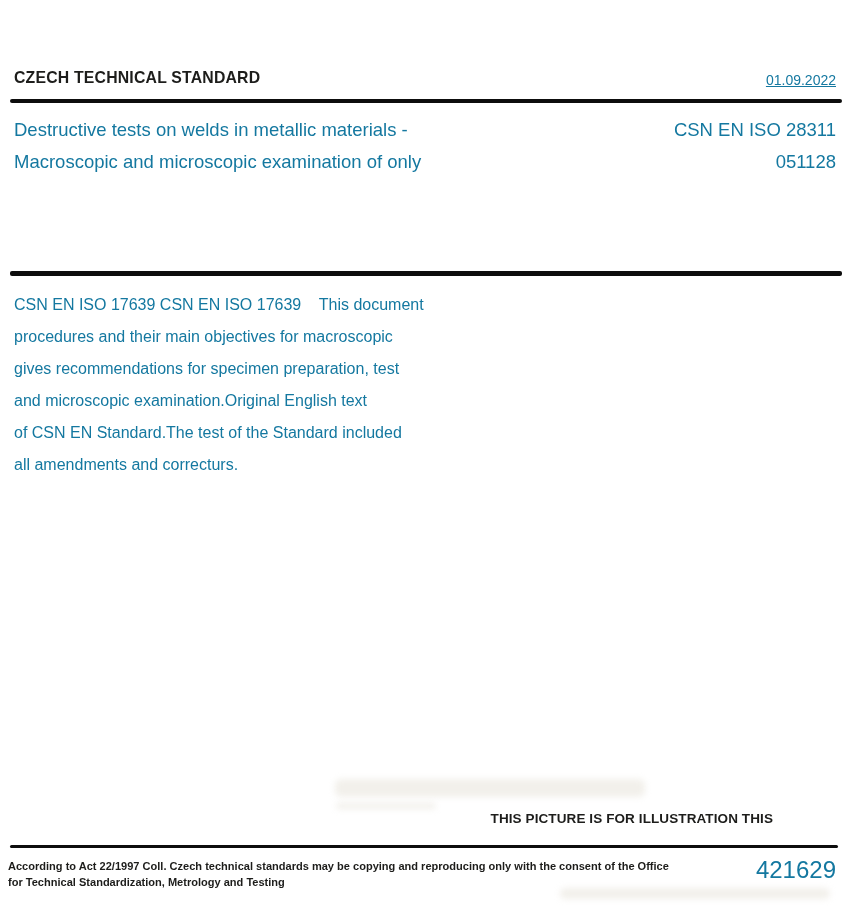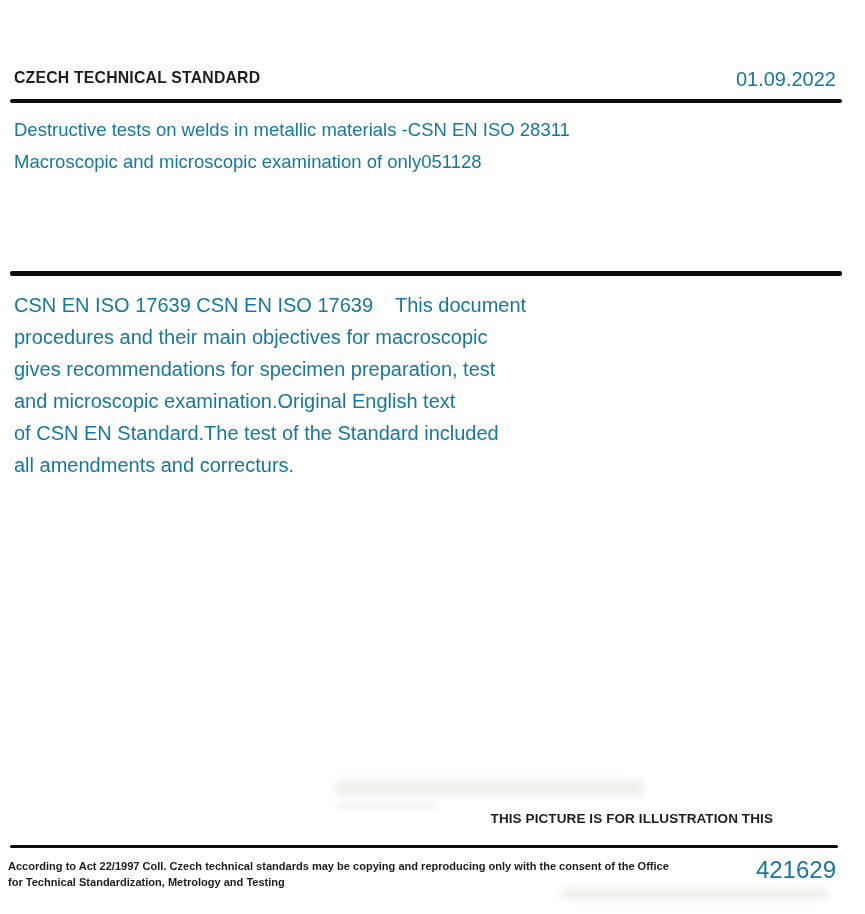--- a/index.html
+++ b/index.html
@@ -33,44 +33,46 @@
     font-size: 17px;
     font-weight: bold;
     color: #1d1d1b;
     letter-spacing: 0.2px;
     transform: scaleX(0.93);
     transform-origin: 0 100%;
     padding-bottom: 3px;
     white-space: nowrap;
   }
   .header-date {
-    font-size: 20px;
+    font-size: 14px;
     white-space: nowrap;
+    text-decoration: underline;
   }
   .rule-1 { left: 10px; width: 832px; top: 99px; height: 4px; }
   .title-block {
     position: absolute;
     left: 14px;
     right: 29px;
     top: 114px;
     font-size: 18.5px;
   }
   .title-row {
     display: flex;
+    justify-content: space-between;
     height: 32px;
     line-height: 32px;
     white-space: nowrap;
   }
   .rule-2 { left: 10px; width: 832px; top: 271px; height: 5px; }
   .abstract {
     position: absolute;
     left: 14px;
     top: 289px;
     width: 600px;
-    font-size: 20px;
+    font-size: 16px;
     line-height: 32px;
   }
   .abstract-line { white-space: pre-wrap; }
   .illustration-note {
     position: absolute;
     right: 92px;
     top: 811px;
     font-size: 13.5px;
     font-weight: bold;
     color: #1d1d1b;

